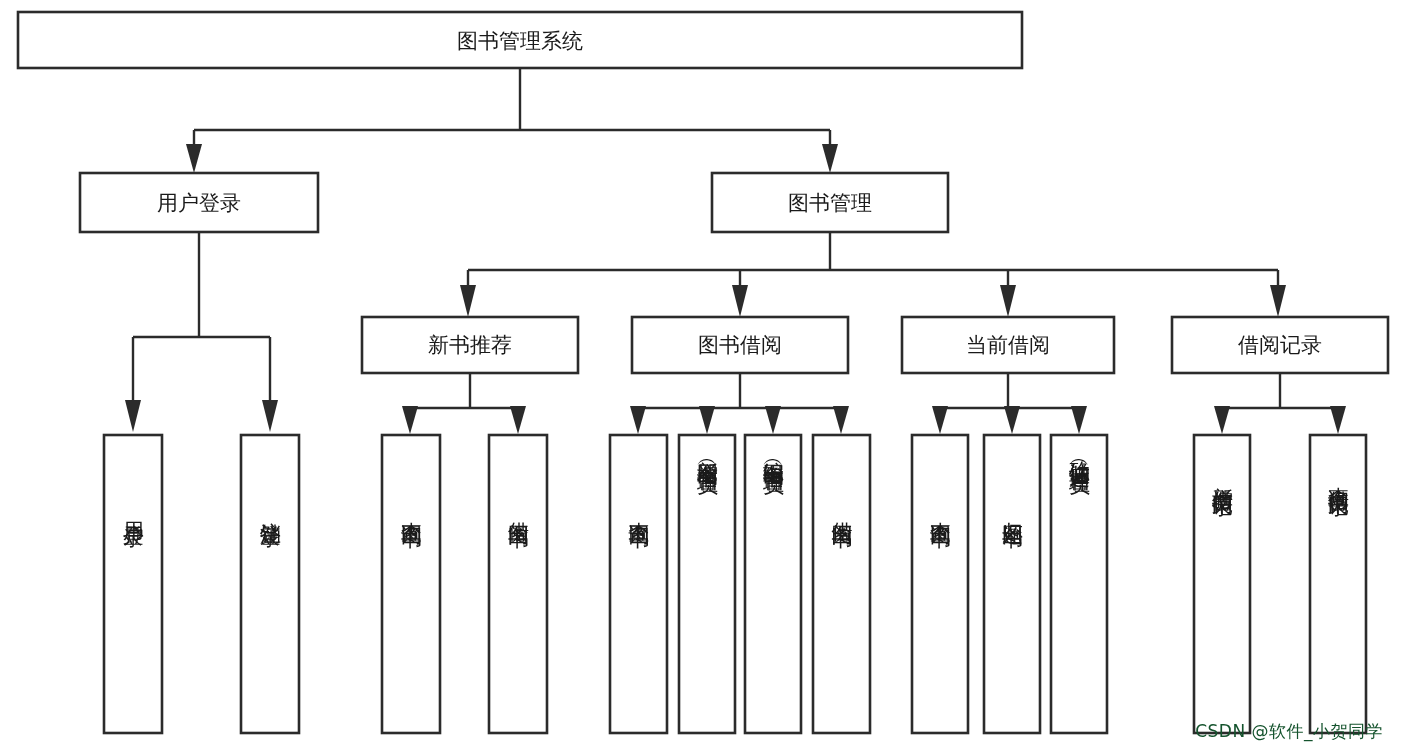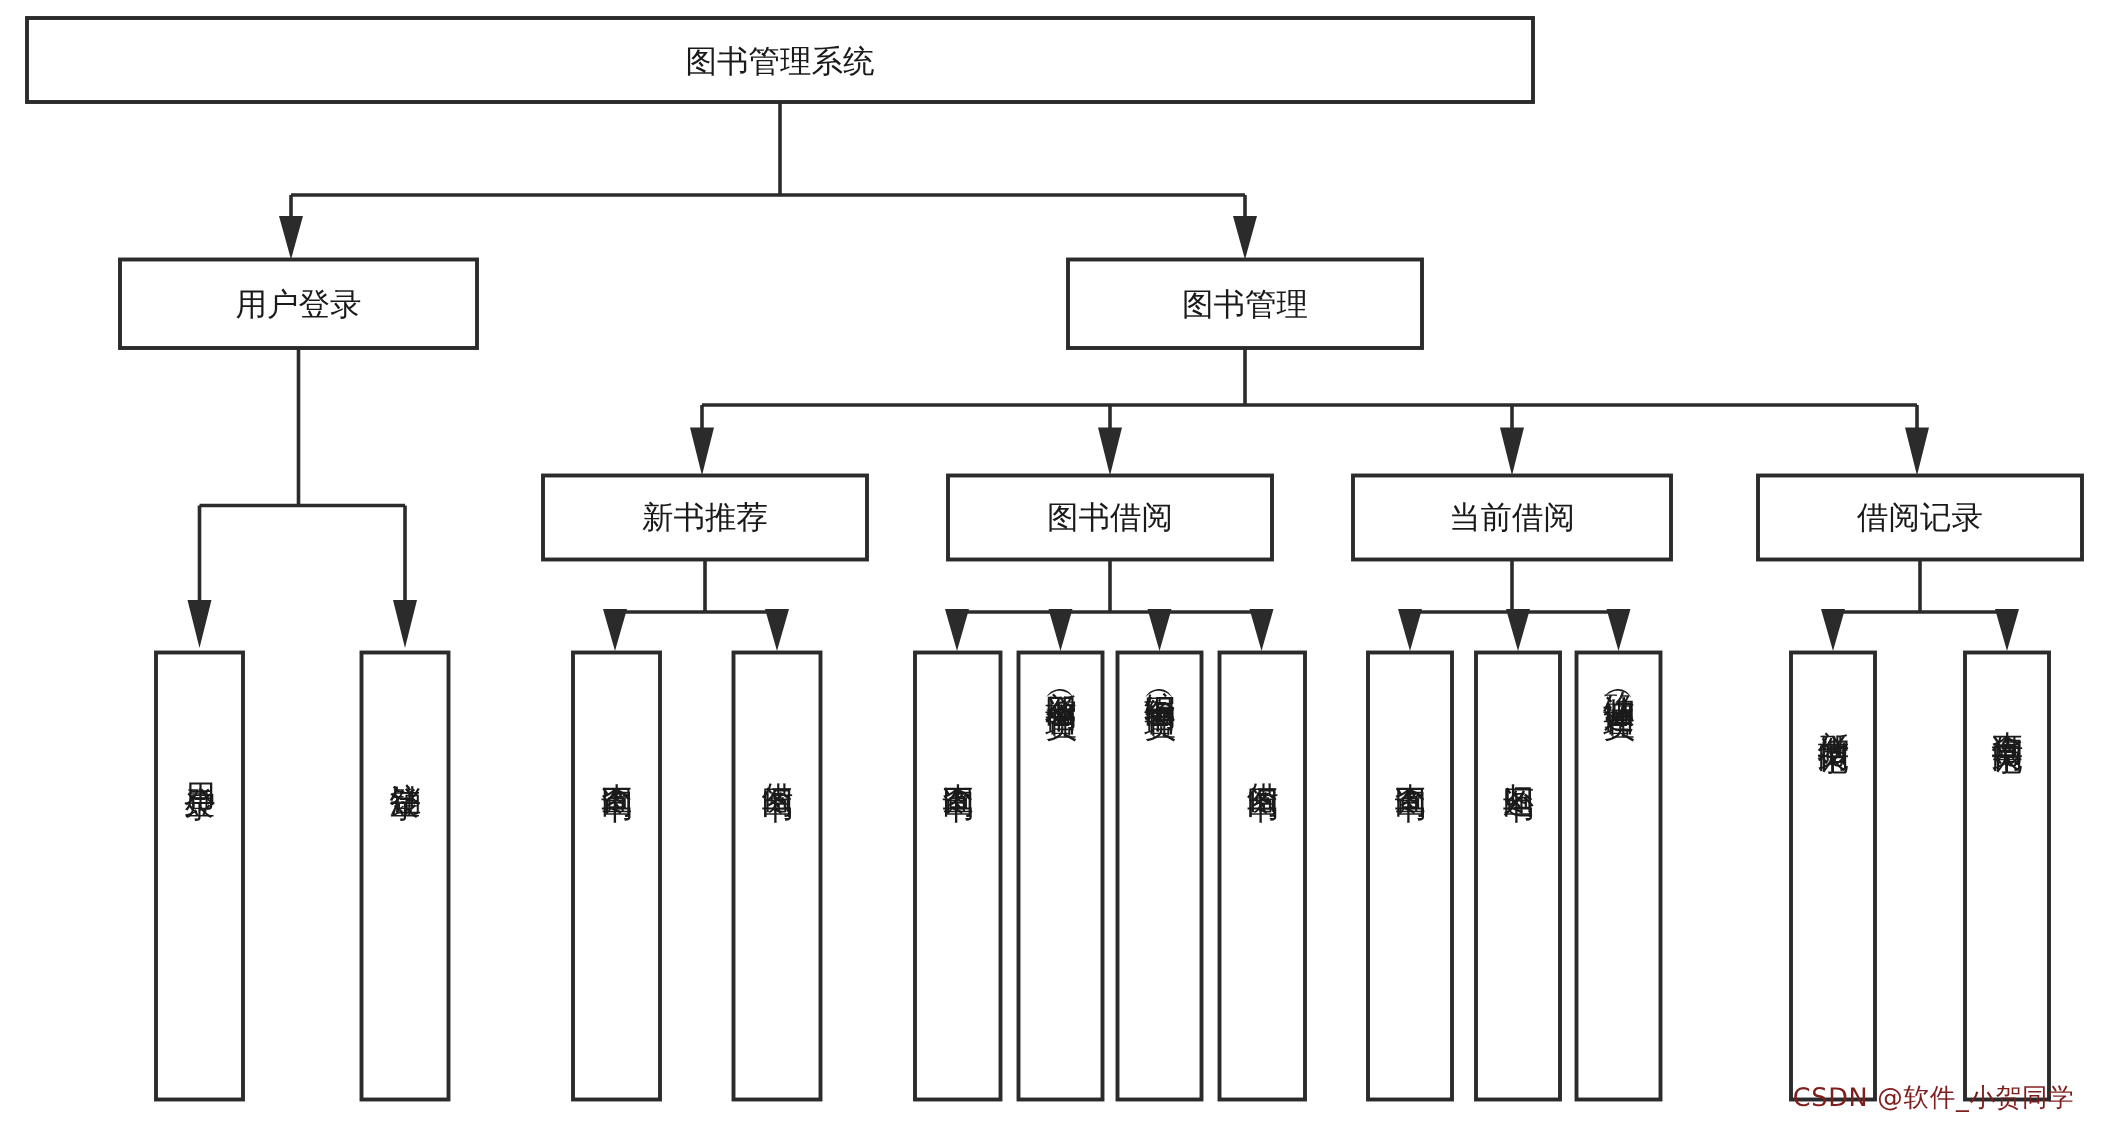--- a/index.html
+++ b/index.html
@@ -66,21 +66,21 @@
     color: #1a1a1a;
     letter-spacing: 2px;
     white-space: nowrap;
   }
   .watermark {
     position: absolute;
     right: 6px;
     bottom: 4px;
     font-family: "DejaVu Sans", "Liberation Sans", sans-serif;
     font-size: 17px;
-    color: #7f1d1d;
+    color: #14532d;
     letter-spacing: 0.5px;
     white-space: nowrap;
   }
 </style>
 </head>
 <body>
 
 <div id="diagram-root">
 
   <svg class="flowchart" viewBox="0 0 1405 747">

